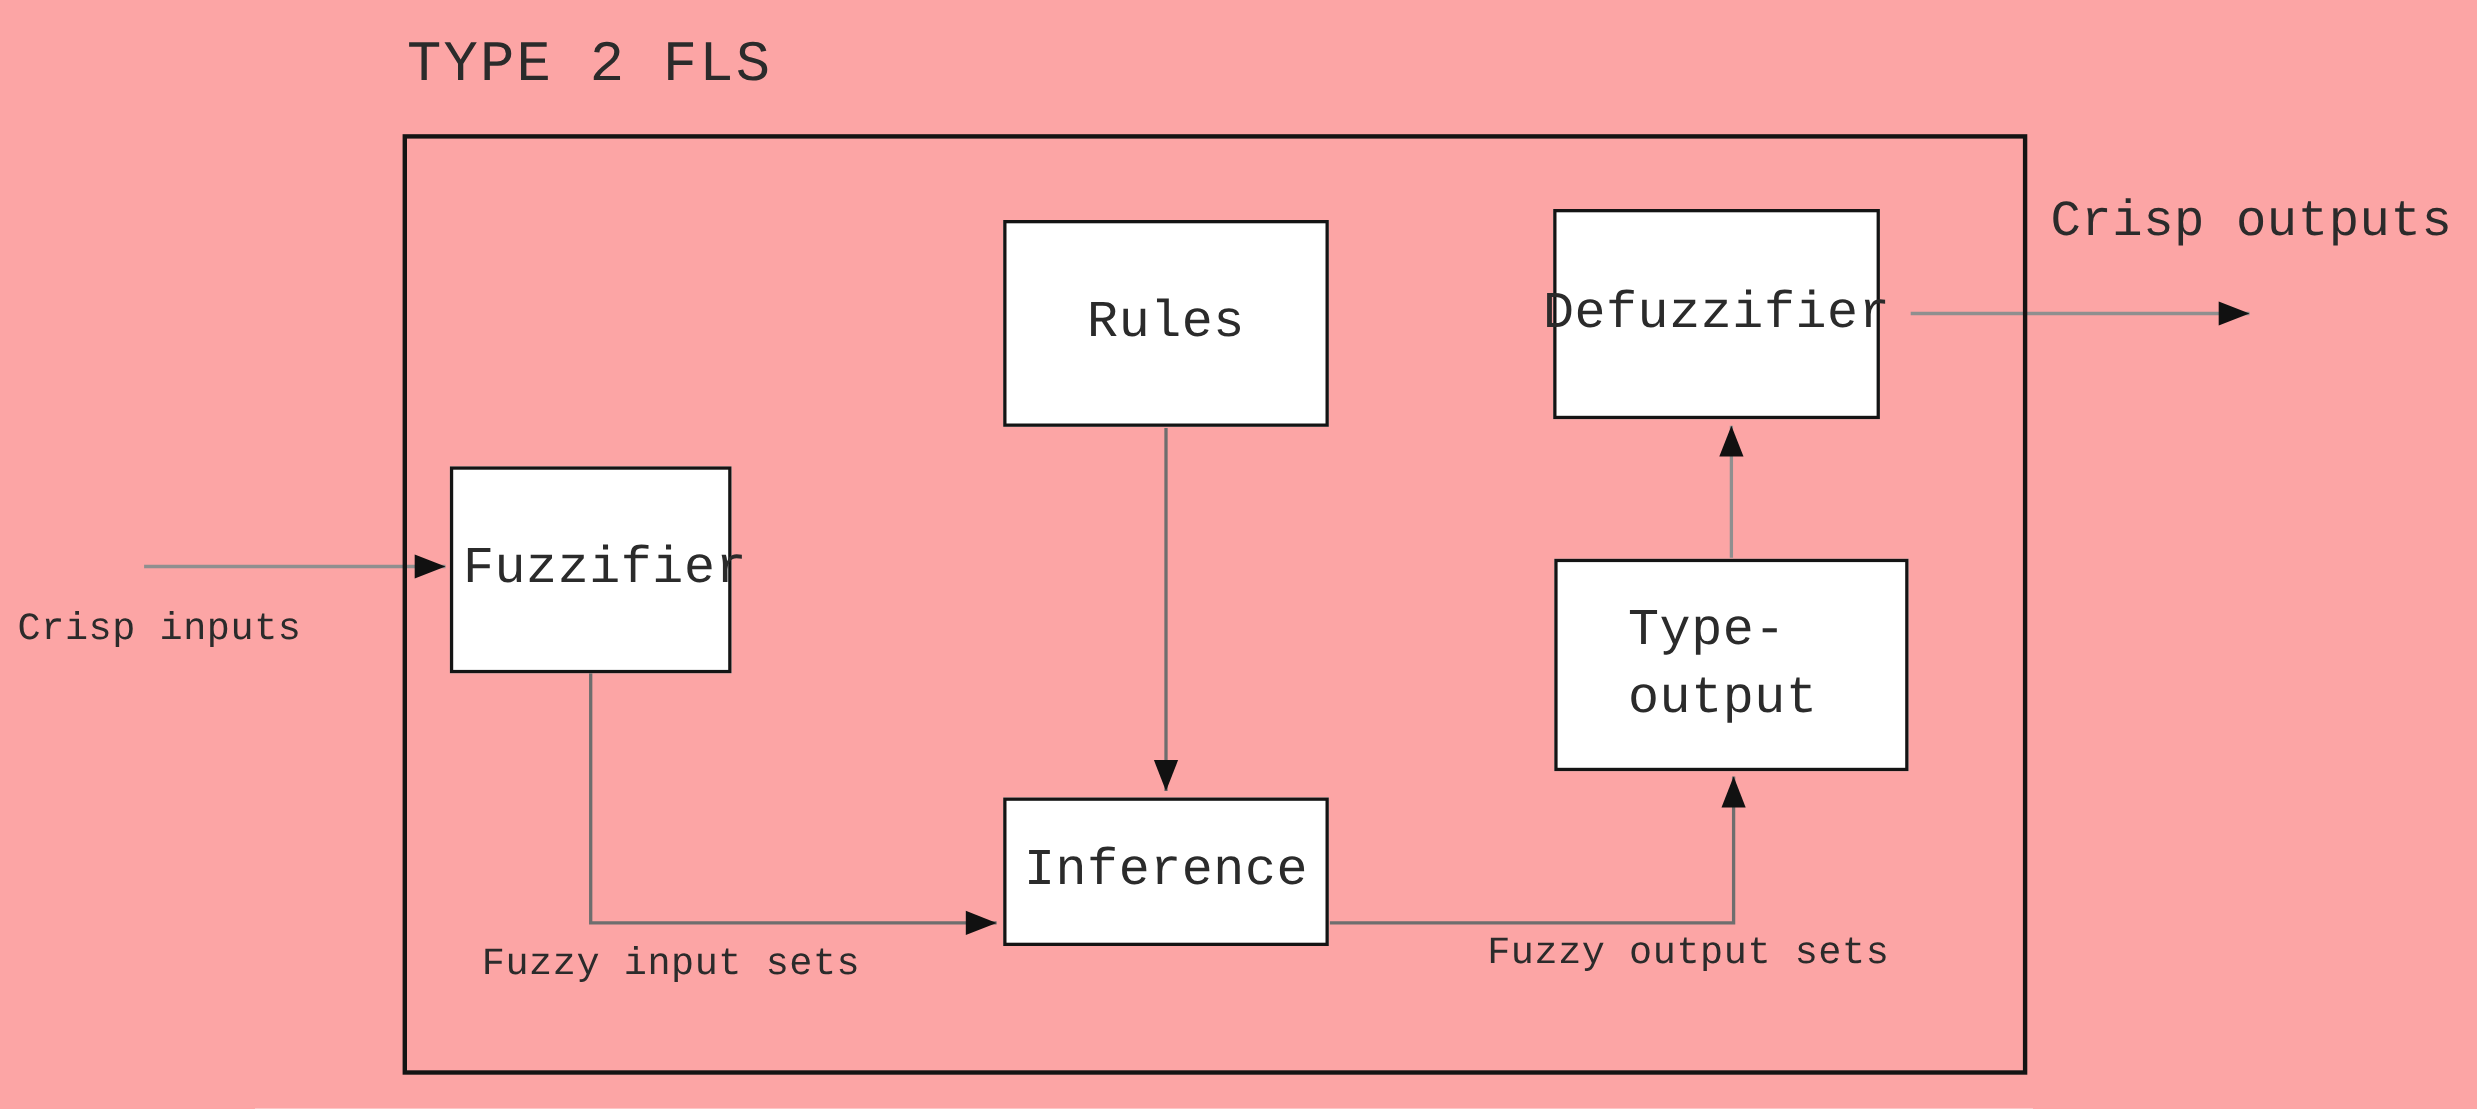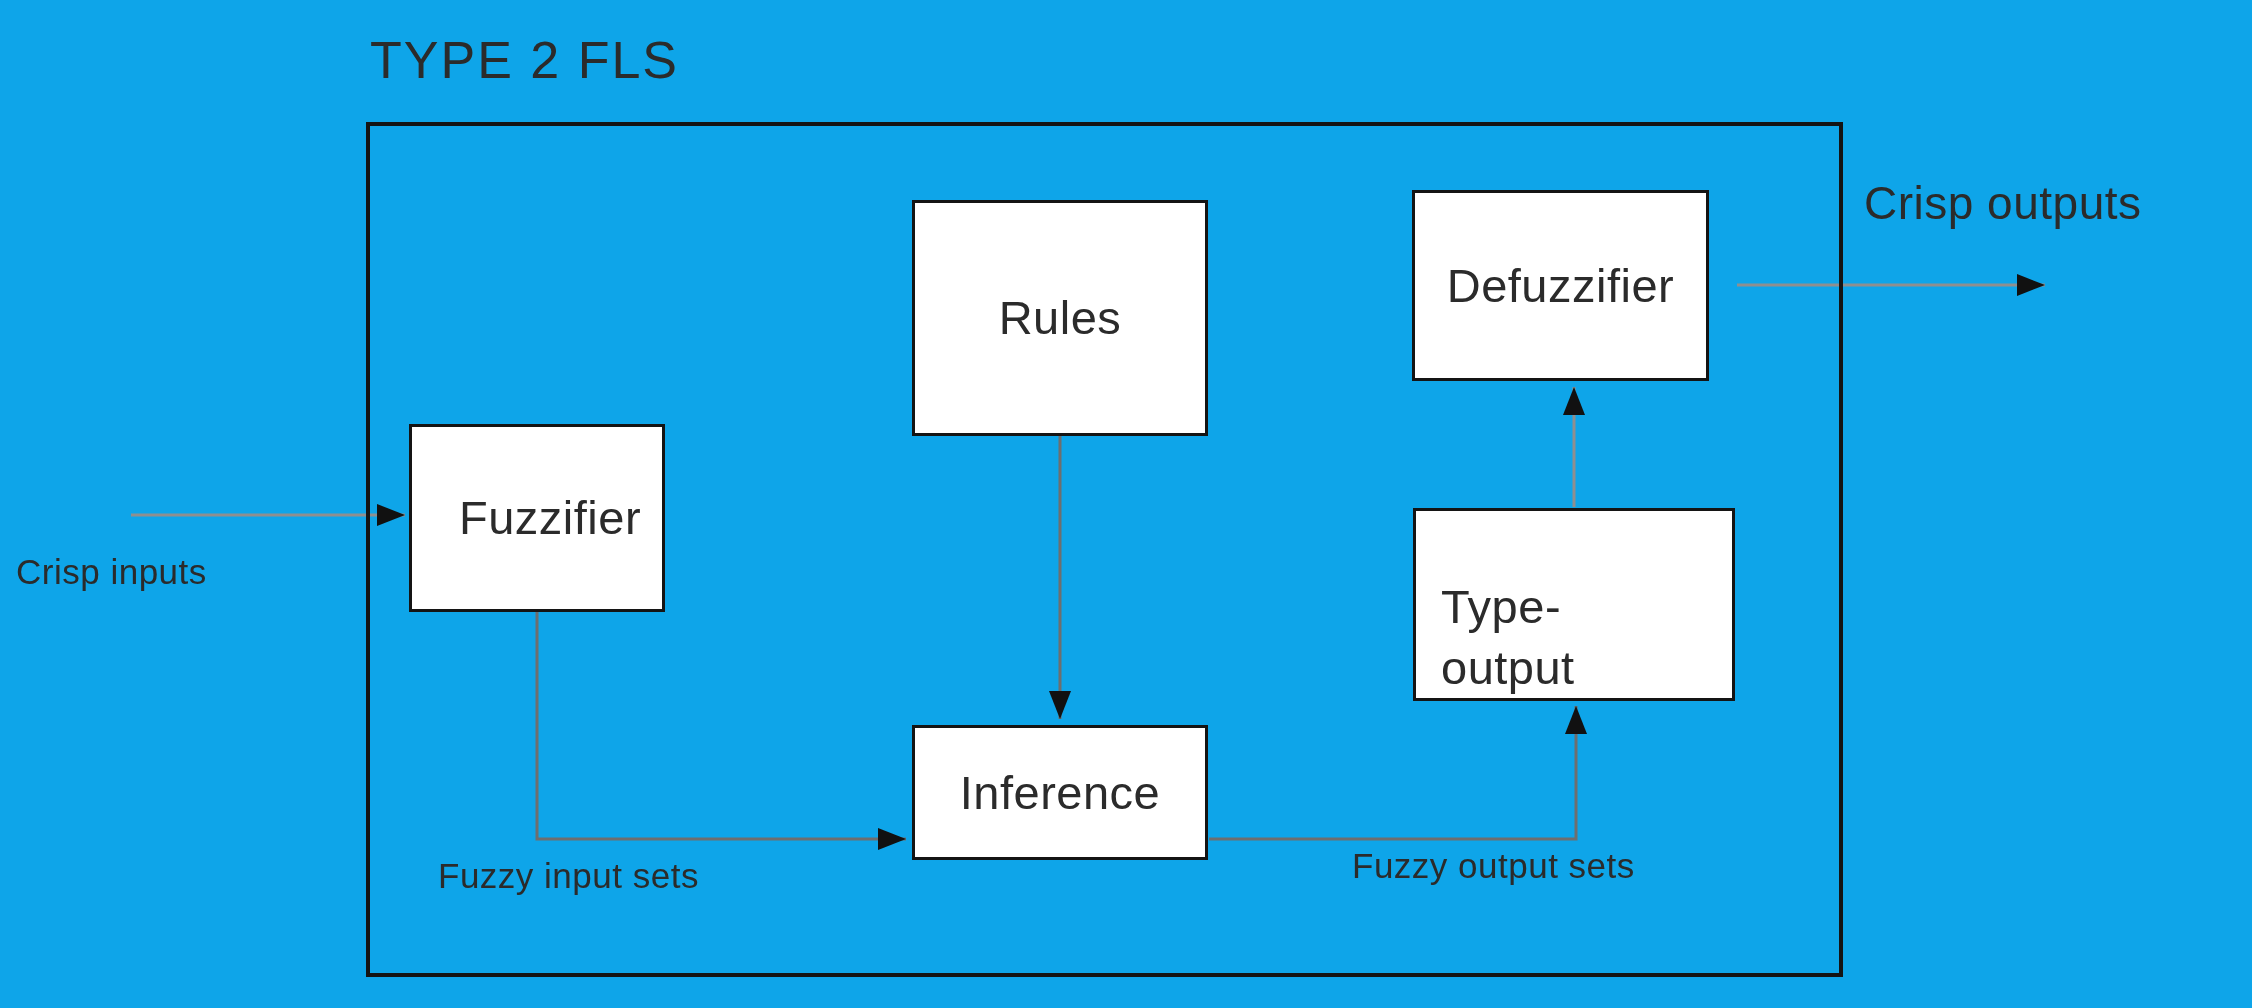--- a/index.html
+++ b/index.html
@@ -1,22 +1,22 @@
 <!DOCTYPE html>
 <html><head>
 <meta charset="utf-8">
 <style>
   * { margin:0; padding:0; box-sizing:border-box; }
   html,body { background:#ffffff; }
   .canvas {
     position:relative;
     width:2252px;
     height:1008px;
-    background:#0ea5e9;
-    font-family:Liberation Sans, sans-serif;
+    background:#fca5a5;
+    font-family:Liberation Mono, monospace;
     color:#262626;
     overflow:hidden;
   }
   .lines-layer {
     position:absolute;
     left:0; top:0;
     width:2252px; height:1008px;
     z-index:1;
   }
   .boundary {
@@ -34,24 +34,24 @@
     display:flex;
     align-items:center;
     justify-content:center;
     font-size:47px;
     line-height:1.3;
     color:#2b2b2b;
     z-index:3;
     letter-spacing:0.5px;
   }
   .box-fuzzifier   { left:409px;  top:424px; width:256px; height:188px;padding-left:26px; }
-  .box-rules       { left:912px;  top:200px; width:296px; height:236px; }
+  .box-rules       { left:912px;  top:200px; width:296px; height:188px; }
   .box-inference   { left:912px;  top:725px; width:296px; height:135px; }
   .box-typereducer { left:1413px; top:508px; width:322px; height:193px;
-                     justify-content:flex-end; padding-left:25px;
+                     justify-content:center; padding-left:64px;
                      flex-direction:column; align-items:flex-start; }
   .box-typereducer .tr-line { display:block; }
   .box-defuzzifier { left:1412px; top:190px; width:297px; height:191px; }
   .flow-label {
     position:absolute;
     font-size:35px;
     color:#2b2b2b;
     white-space:nowrap;
     z-index:4;
     letter-spacing:0.5px;

